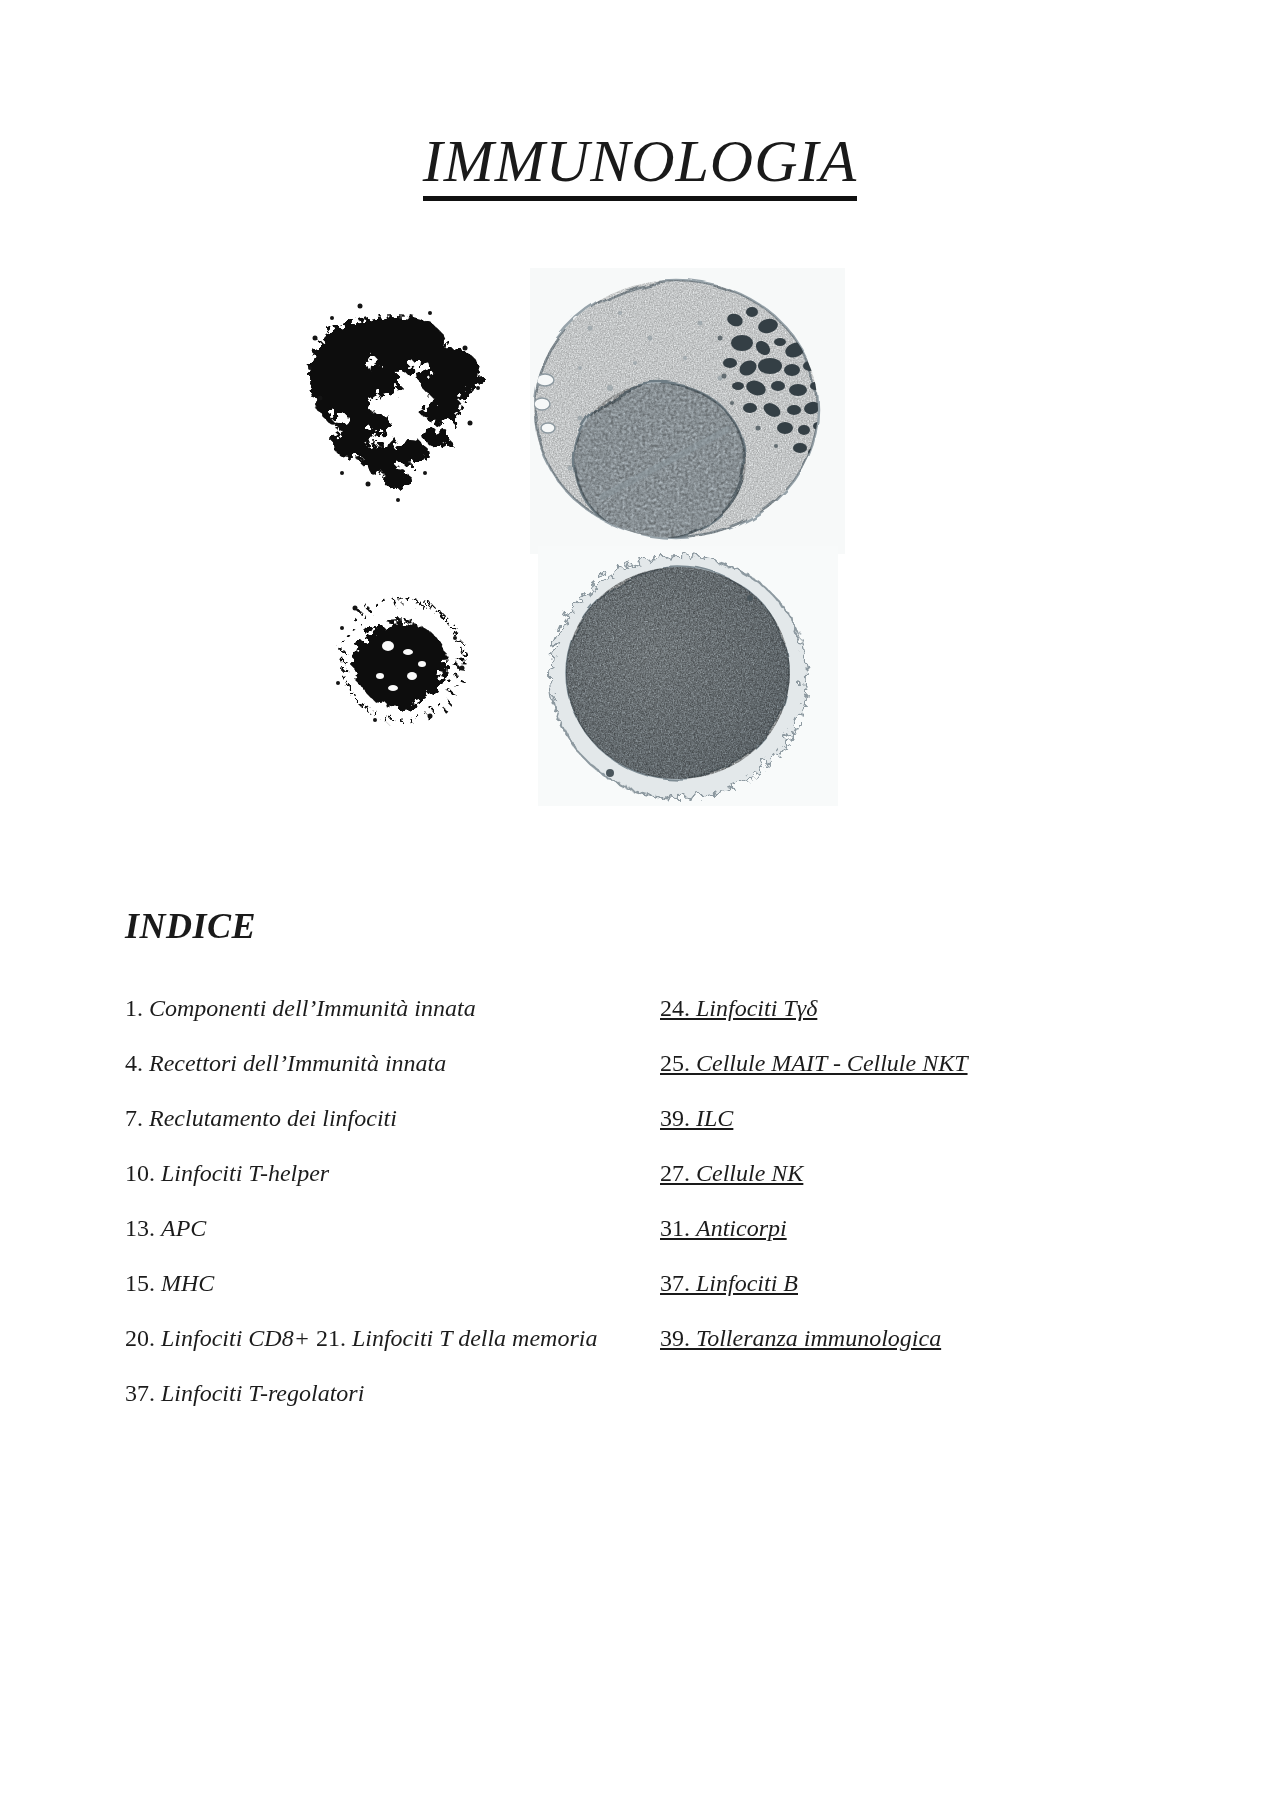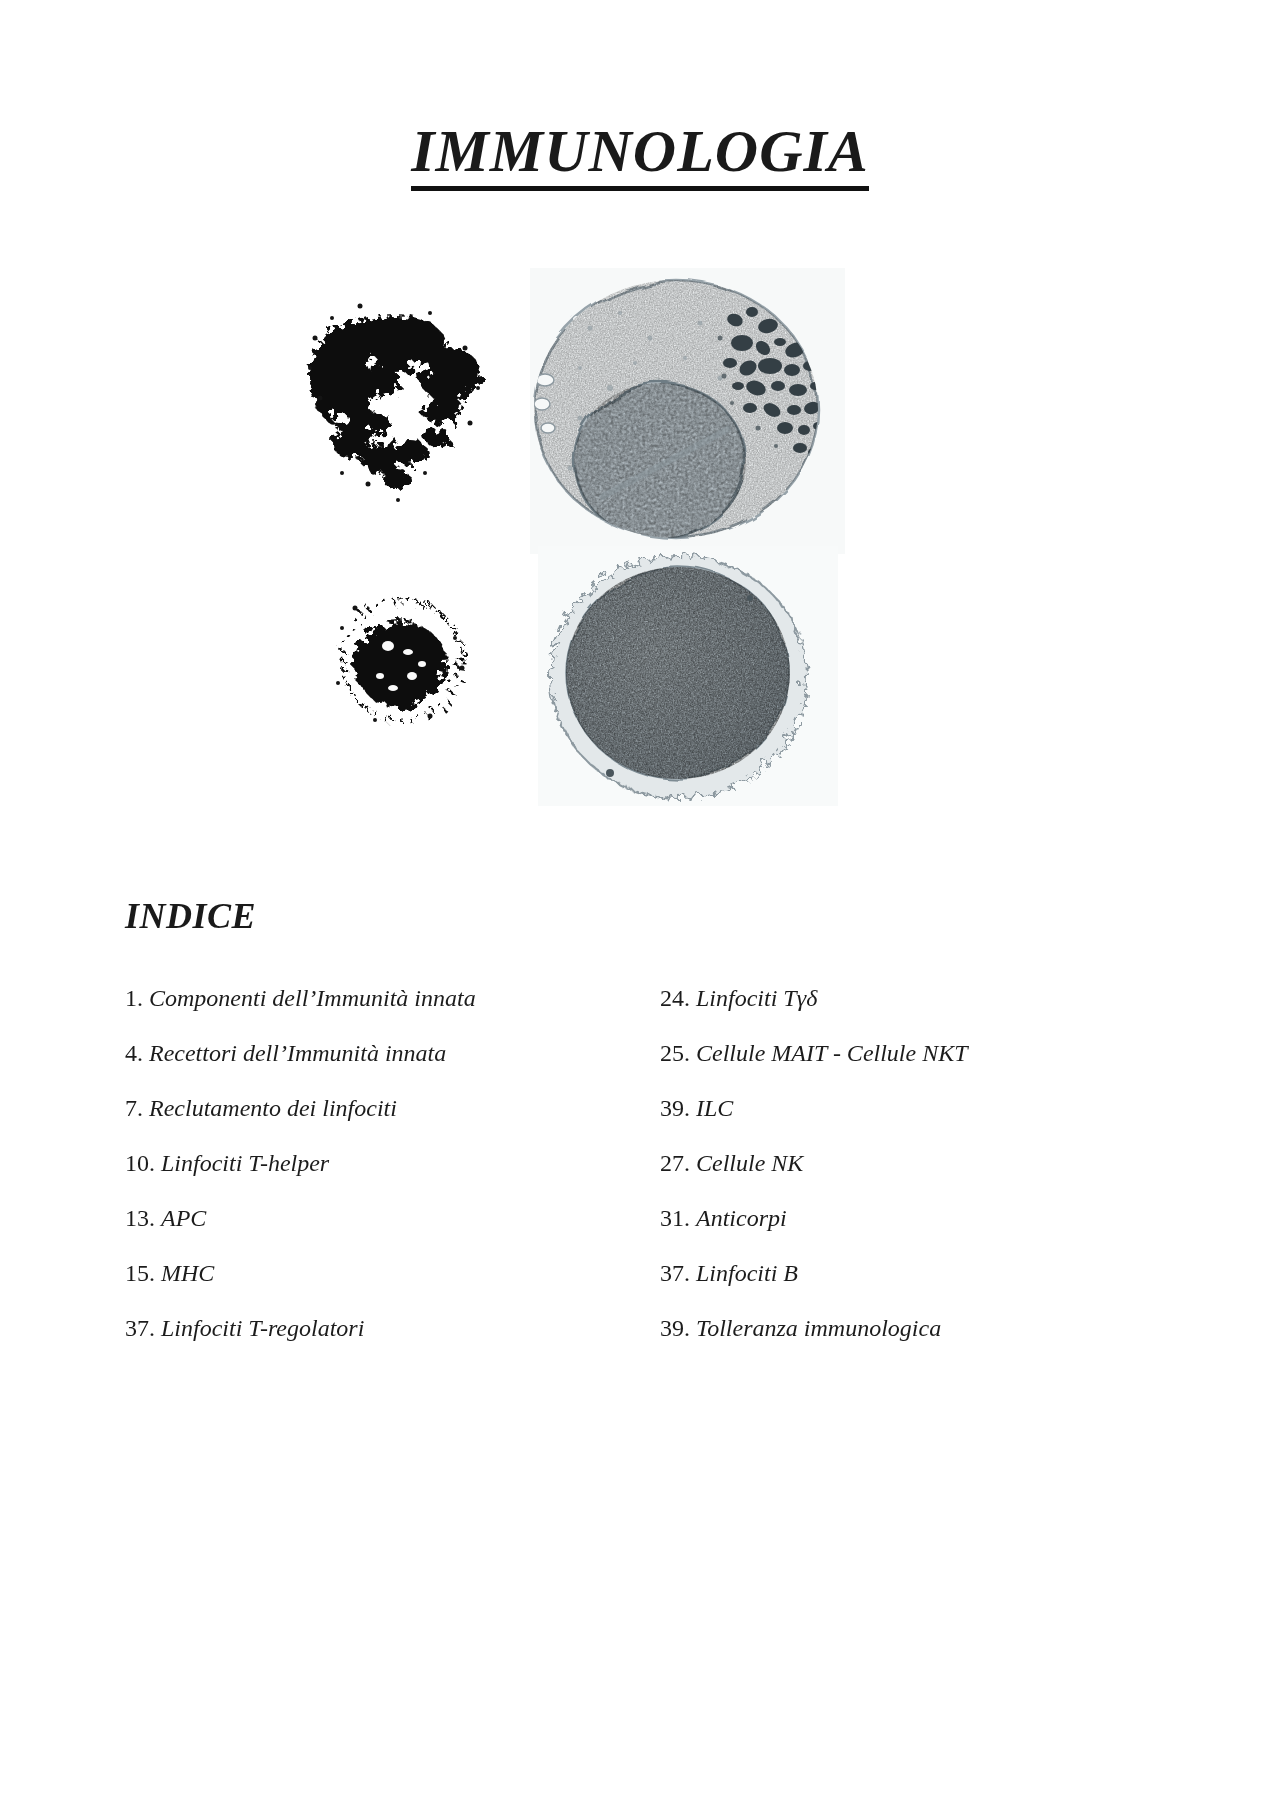--- a/index.html
+++ b/index.html
@@ -7,26 +7,26 @@
     position: relative;
     width: 1280px;
     height: 1811px;
     margin: 0 auto;
     background: #ffffff;
     font-family: "Liberation Serif", serif;
     color: #1a1a1a;
     overflow: hidden;
   }
   .title {
-    margin: 0;
+    margin: 10px;
     padding-top: 120px;
     text-align: center;
     font-size: 60px;
     line-height: 1.05;
-    font-weight: bold;
+    font-weight: normal;
     font-style: italic;
     letter-spacing: 1px;
   }
   .title .underlined {
     display: inline-block;
     border-bottom: 5px solid #111;
     padding-bottom: 3px;
   }
   .subtitle {
     margin-top: 30px;
@@ -51,21 +51,21 @@
     font-weight: bold;
     font-style: italic;
     letter-spacing: 0.5px;
   }
   .index-columns {
     display: flex;
     margin-left: 125px;
     margin-top: 34px;
   }
   .col-left  { width: 497px; }
-  .col-right { width: 420px; margin-left: 38px; }
+  .col-right { width: 420px; margin-left: 38px; text-decoration: underline; }
   .index-item {
     margin: 0;
     font-size: 24px;
     line-height: 55px;
     font-style: italic;
     color: #1c1c1c;
   }
   .index-item .num { font-style: normal; }
 </style>
 </head>
@@ -267,20 +267,21 @@
   <h2 class="index-heading">INDICE</h2>
 
   <div class="index-columns">
     <div class="col-left" id="col-left">
         <p class="index-item"><span class="num">1. </span><span class="txt">Componenti dell’Immunità innata</span></p>
         <p class="index-item"><span class="num">4. </span><span class="txt">Recettori dell’Immunità innata</span></p>
         <p class="index-item"><span class="num">7. </span><span class="txt">Reclutamento dei linfociti</span></p>
         <p class="index-item"><span class="num">10. </span><span class="txt">Linfociti T-helper</span></p>
         <p class="index-item"><span class="num">13. </span><span class="txt">APC</span></p>
         <p class="index-item"><span class="num">15. </span><span class="txt">MHC</span></p>
+        <p class="index-item"><span class="num">20. </span><span class="txt">Linfociti CD8+ </span><span class="num">21. </span><span class="txt">Linfociti T della memoria</span></p>
         <p class="index-item"><span class="num">37. </span><span class="txt">Linfociti T-regolatori</span></p>
       </div>
     <div class="col-right" id="col-right">
         <p class="index-item"><span class="num">24. </span><span class="txt">Linfociti Tγδ</span></p>
         <p class="index-item"><span class="num">25. </span><span class="txt">Cellule MAIT - Cellule NKT</span></p>
         <p class="index-item"><span class="num">39. </span><span class="txt">ILC</span></p>
         <p class="index-item"><span class="num">27. </span><span class="txt">Cellule NK</span></p>
         <p class="index-item"><span class="num">31. </span><span class="txt">Anticorpi</span></p>
         <p class="index-item"><span class="num">37. </span><span class="txt">Linfociti B</span></p>
         <p class="index-item"><span class="num">39. </span><span class="txt">Tolleranza immunologica</span></p>

